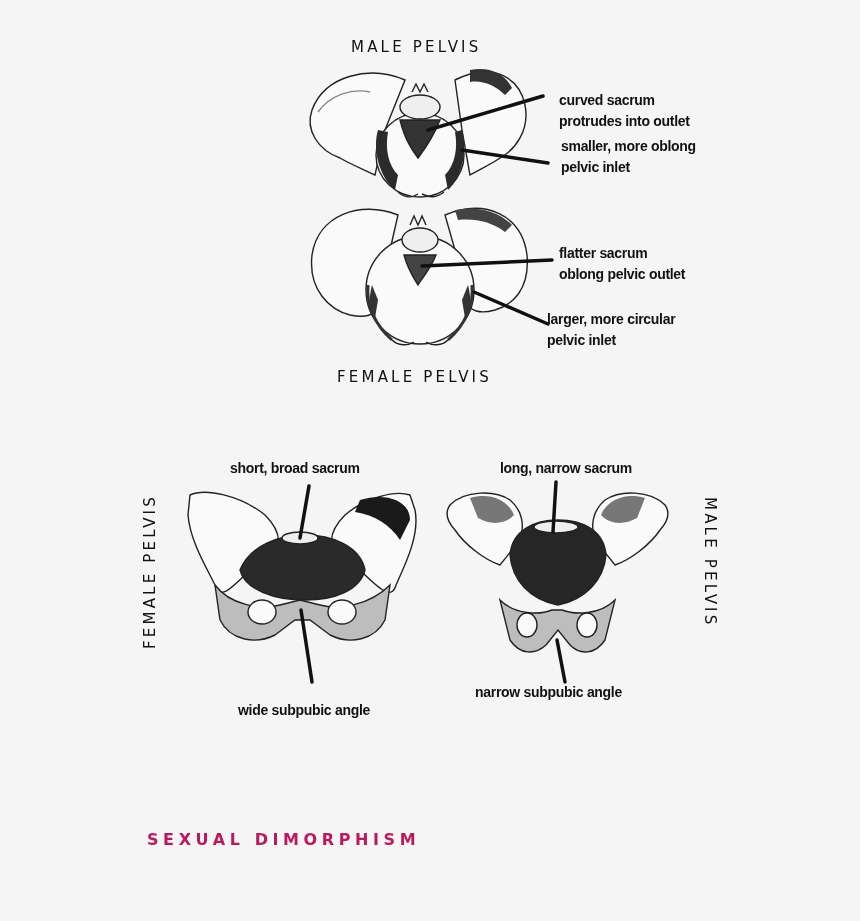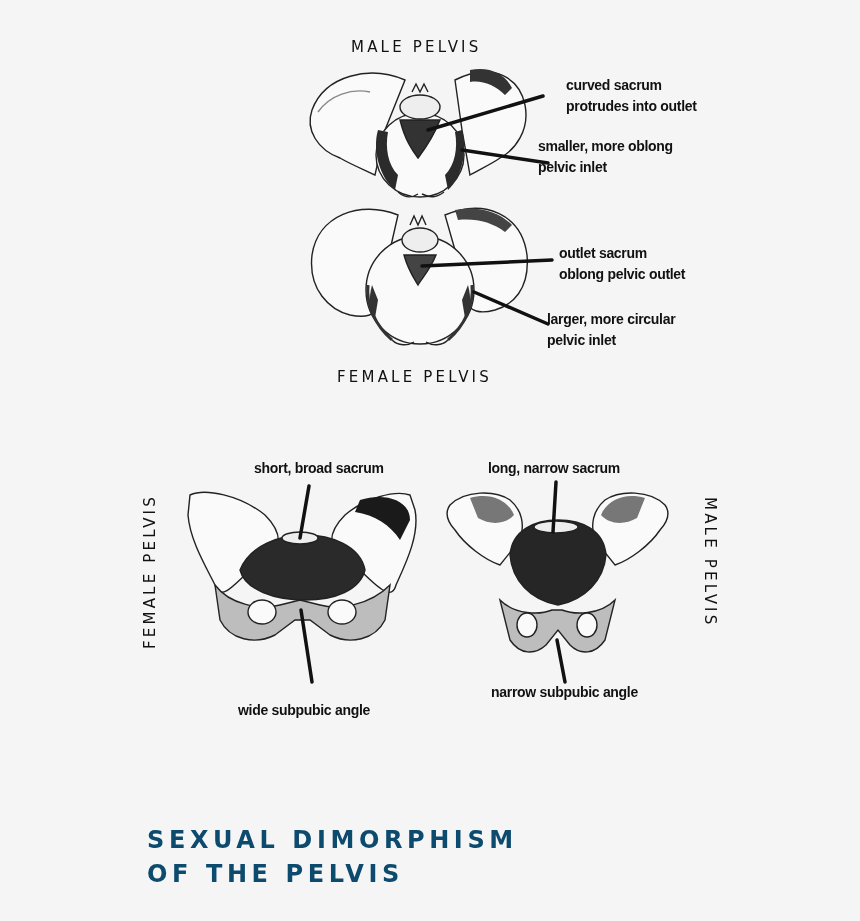--- a/index.html
+++ b/index.html
@@ -3,21 +3,21 @@
 <meta charset="utf-8">
 <style>
   html, body { margin:0; padding:0; }
   body { width:860px; height:921px; background:#f5f5f5; position:relative; overflow:hidden;
          font-family:"Liberation Sans", sans-serif; color:#111; }
   .abs { position:absolute; }
   .caption { font-family:"DejaVu Sans", sans-serif; font-size:15px; letter-spacing:3.2px; color:#111; white-space:nowrap; }
   .note { font-family:"Liberation Sans Narrow","Liberation Sans", sans-serif; font-weight:bold; font-size:14px; line-height:21px; color:#111; white-space:nowrap; letter-spacing:-0.3px; }
   .vert-l { transform-origin:left top; transform:rotate(-90deg); }
   .vert-r { transform-origin:left top; transform:rotate(90deg); }
-  .title { font-family:"DejaVu Sans", sans-serif; font-weight:bold; font-size:24px; letter-spacing:4.6px; line-height:34px; color:#0c4a6e; white-space:nowrap; }
+  .title { font-family:"DejaVu Sans", sans-serif; font-weight:bold; font-size:16px; letter-spacing:4.6px; line-height:34px; color:#be185d; white-space:nowrap;text-align:center; }
   svg.art { position:absolute; left:0; top:0; }
 </style>
 </head>
 <body>
 
 <svg class="art" width="860" height="921">
 
   <g stroke="#222" stroke-width="1.4" fill="#fafafa">
 
     <path d="M405,80 C370,65 325,75 312,110 C305,130 318,150 340,158 C352,165 365,170 375,175 L385,130 Z"></path>
@@ -95,45 +95,44 @@
     <ellipse cx="587" cy="625" rx="10" ry="12" fill="#fafafa"></ellipse>
   </g>
   <g stroke="#111" stroke-width="3.5" stroke-linecap="round">
     <line x1="556" y1="482" x2="553" y2="532"></line>
     <line x1="557" y1="640" x2="565" y2="682"></line>
   </g>
 </svg>
 
 <div class="abs caption" style="left:351px; top:38px;">MALE PELVIS</div>
 
-<div class="abs note" style="left:559px; top:75px;margin-left:7px;">
+<div class="abs note" style="left:559px; top:90px;">
   <div>curved sacrum</div>
   <div>protrudes into outlet</div>
 </div>
-<div class="abs note" style="left:538px; top:136px;">
+<div class="abs note" style="left:561px; top:136px;">
   <div>smaller, more oblong</div>
   <div>pelvic inlet</div>
 </div>
 
 <div class="abs note" style="left:559px; top:243px;">
-  <div>outlet sacrum</div>
+  <div>flatter sacrum</div>
   <div>oblong pelvic outlet</div>
 </div>
 <div class="abs note" style="left:547px; top:309px;">
   <div>larger, more circular</div>
   <div>pelvic inlet</div>
 </div>
 
 <div class="abs caption" style="left:337px; top:368px;">FEMALE PELVIS</div>
 
-<div class="abs note" style="left:230px; top:458px;margin-left:24px;">short, broad sacrum</div>
+<div class="abs note" style="left:230px; top:458px;">short, broad sacrum</div>
 <div class="abs note" style="left:238px; top:700px;">wide subpubic angle</div>
 
-<div class="abs note" style="left:488px; top:458px;">long, narrow sacrum</div>
-<div class="abs note" style="left:475px; top:682px;margin-left:16px;">narrow subpubic angle</div>
+<div class="abs note" style="left:500px; top:458px;">long, narrow sacrum</div>
+<div class="abs note" style="left:475px; top:682px;">narrow subpubic angle</div>
 
 <div class="abs caption vert-l" style="left:141px; top:649px;">FEMALE PELVIS</div>
 <div class="abs caption vert-r" style="left:719px; top:497px;">MALE PELVIS</div>
 
 <div class="abs title" style="left:147px; top:823px;">
   <div>SEXUAL DIMORPHISM</div>
-  <div>OF THE PELVIS</div>
 </div>
 
 </body></html>

